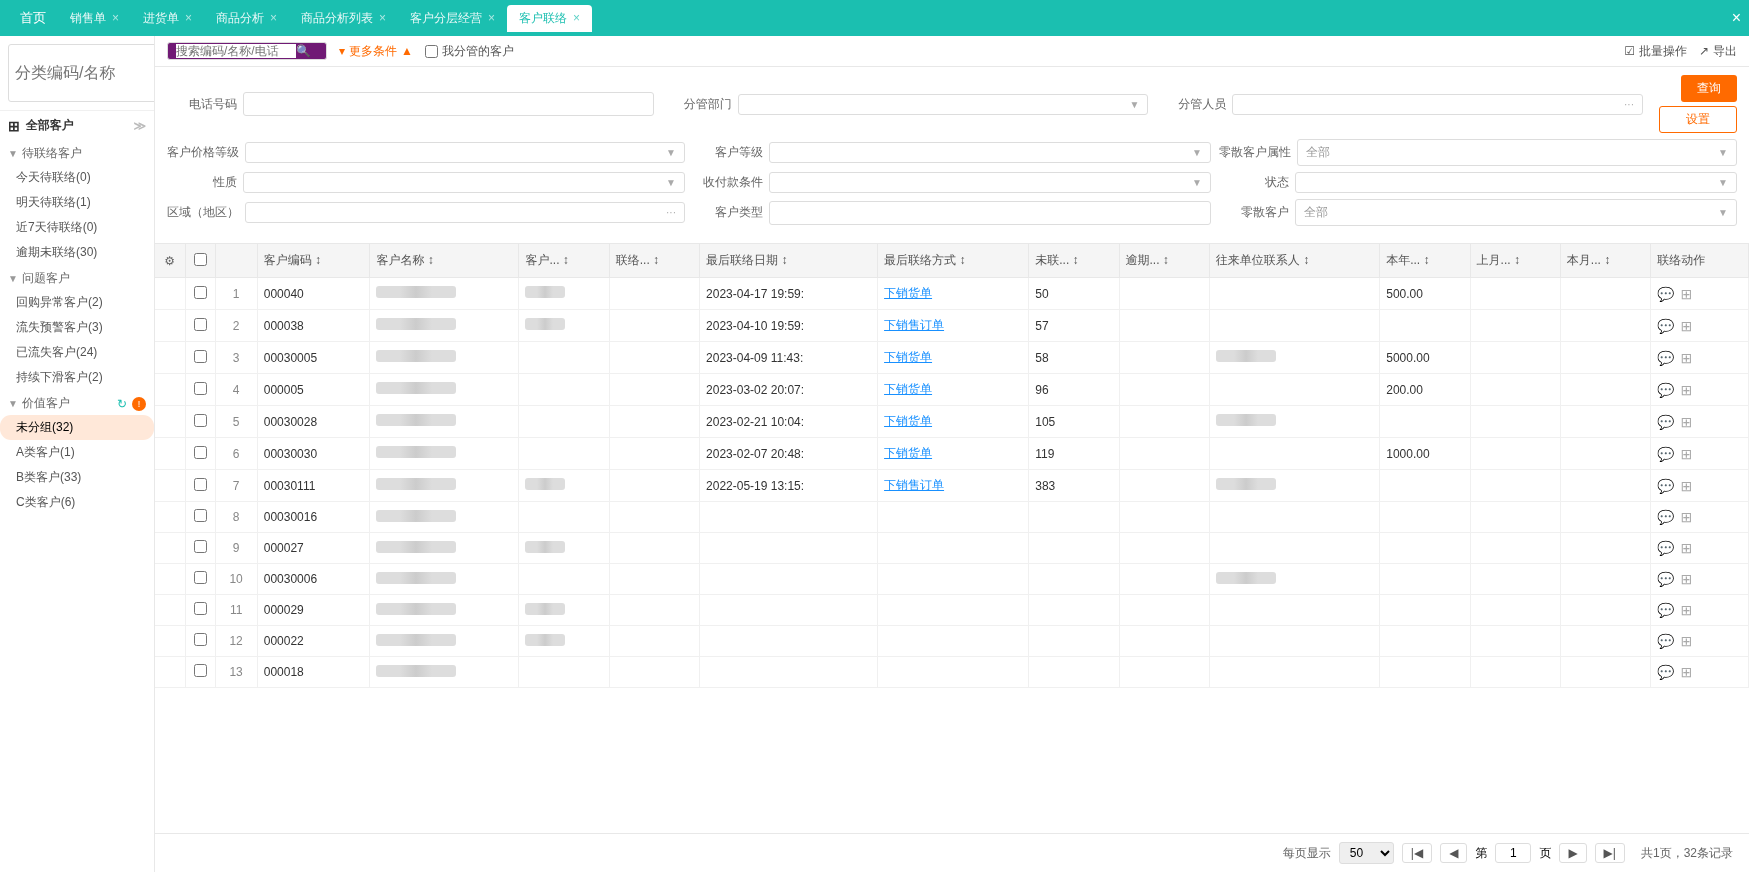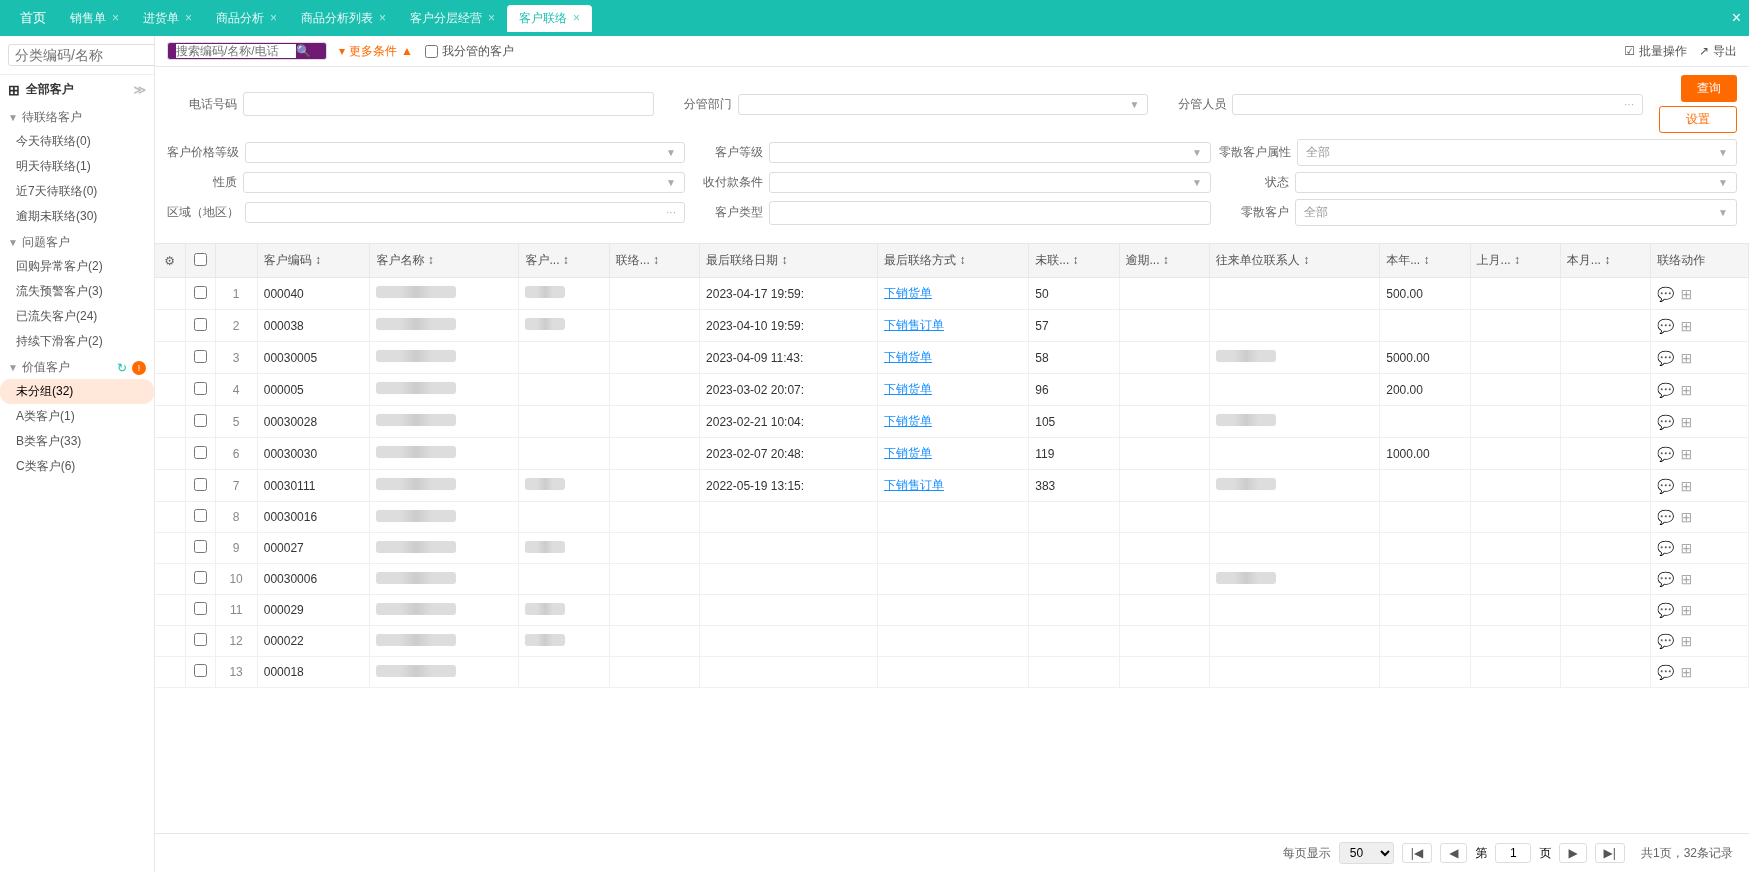--- a/index.html
+++ b/index.html
@@ -68,22 +68,22 @@
     .sidebar-search {
       display: flex;
       align-items: center;
       padding: 8px;
       border-bottom: 1px solid #f0f0f0;
     }
     .sidebar-search input {
       flex: 1;
       border: 1px solid #ddd;
       border-radius: 3px;
-      padding: 2px 6px;
-      font-size: 14px;
+      padding: 19px 6px;
+      font-size: 16px;
       outline: none;
       color: #999;
     }
     .sidebar-group-label {
       padding: 5px 8px 3px 8px;
       color: #666;
       font-size: 11px;
       display: flex;
       align-items: center;
       gap: 4px;

